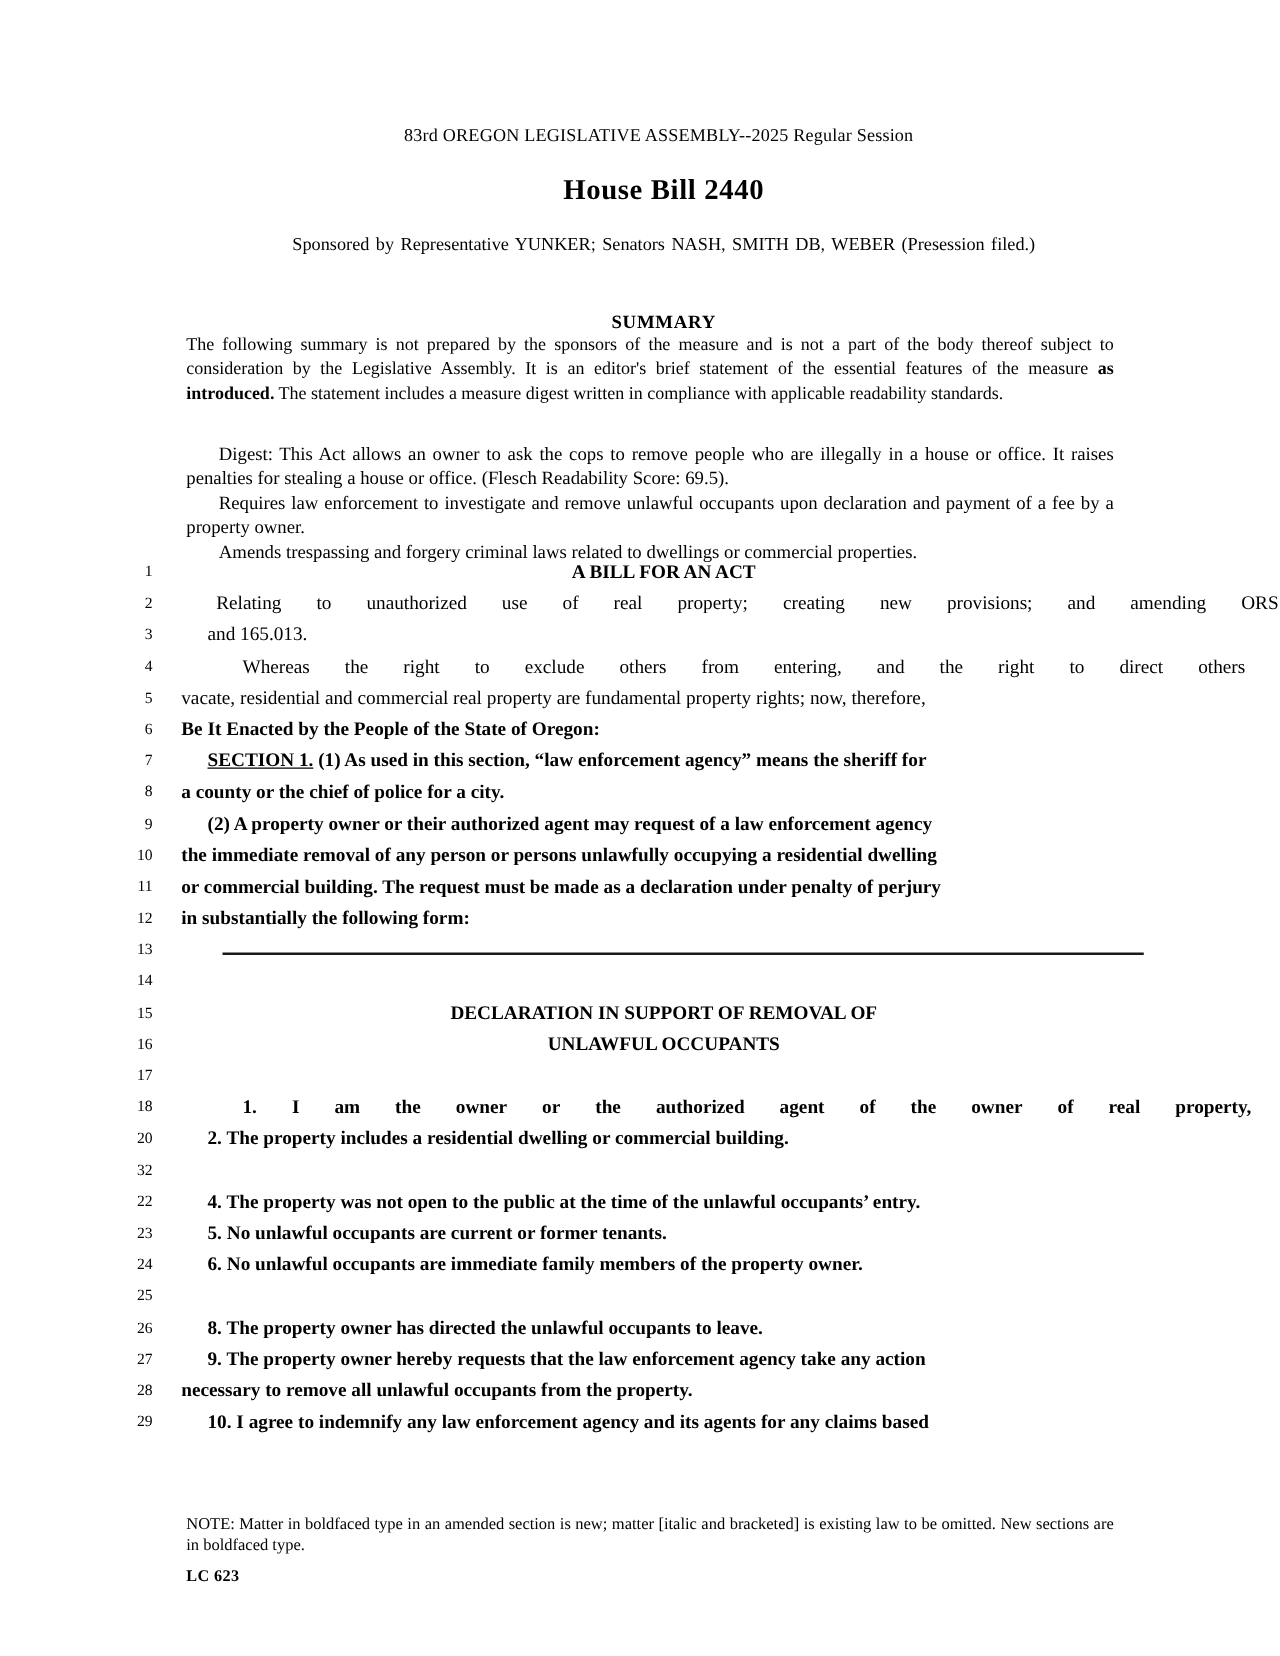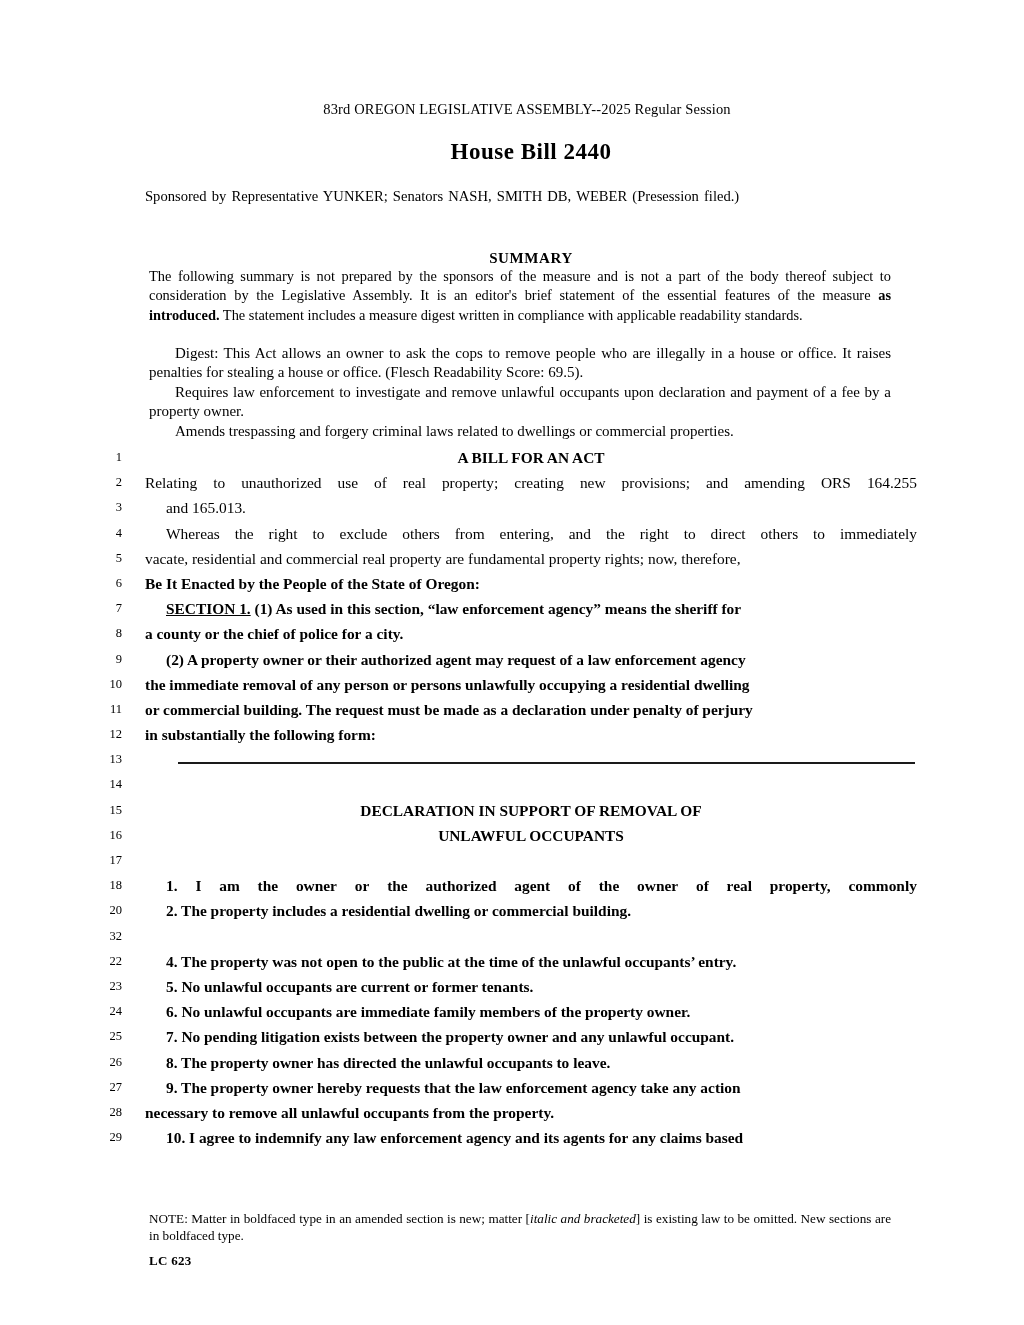--- a/index.html
+++ b/index.html
@@ -44,20 +44,21 @@
     font-size: 23px;
     font-weight: bold;
     letter-spacing: 0.5px;
   }
 
   .sponsor-line {
     position: absolute;
     left: 145px;
     top: 188px;
     width: 772px;
+    text-align: center;
     font-size: 14.6px;
     word-spacing: 1.5px;
   }
 
   
   .summary-heading {
     position: absolute;
     left: 145px;
     top: 238px;
     width: 772px;
@@ -75,21 +76,21 @@
     width: 742px;
     font-size: 14.4px;
     line-height: 19.3px;
     text-align: justify;
     text-justify: inter-word;
   }
 
   .digest-block {
     position: absolute;
     left: 149px;
-    top: 344px;
+    top: 355px;
     width: 742px;
     font-size: 15px;
     line-height: 19.4px;
     text-align: justify;
     text-justify: inter-word;
   }
   .digest-block p {
     margin: 0;
     text-indent: 26px;
   }
@@ -120,21 +121,21 @@
     width: 772px;
     top: 0;
     font-size: 15.4px;
     line-height: 25.2px;
     white-space: nowrap;
   }
   .ltext.just {
     display: flex;
     justify-content: space-between;
   }
-  .ltext.just > span { white-space: pre; }
+  .ltext.just > span { white-space: pre; margin-left: 28px; }
   .ltext.ctr { text-align: center; }
   .ltext.bold { font-weight: bold; }
   .ltext.ind { left: 166px; width: 751px; }
 
   .u { text-decoration: underline; }
 
   .hrule {
     position: absolute;
     left: 178px;
     top: 15px;
@@ -156,21 +157,21 @@
     position: absolute;
     left: 149px;
     top: 1210px;
     width: 742px;
     font-size: 13.2px;
     line-height: 17.4px;
     text-align: justify;
     text-justify: inter-word;
   }
   .note-block .nb { font-weight: normal; margin-top: 27px; }
-  .note-block .it { font-style: italic; }
+  .note-block .it { }
 
   .lc-code {
     position: absolute;
     left: 149px;
     top: 1253px;
     font-size: 13px;
     font-weight: bold;
     letter-spacing: 0.3px;
   }
 </style>
@@ -355,21 +356,20 @@
       <span class="ltext bold ind">5. No unlawful occupants are current or former tenants.</span>
     </div>
 
     <div class="bline">
       <span class="lnum">24</span>
       <span class="ltext bold ind">6. No unlawful occupants are immediate family members of the property owner.</span>
     </div>
 
     <div class="bline">
       <span class="lnum">25</span>
-      <span class="ltext bold ind">7. No pending litigation exists between the property owner and any unlawful occupant.</span>
     </div>
 
     <div class="bline">
       <span class="lnum">26</span>
       <span class="ltext bold ind">8. The property owner has directed the unlawful occupants to leave.</span>
     </div>
 
     <div class="bline">
       <span class="lnum">27</span>
       <span class="ltext bold ind">9. The property owner hereby requests that the law enforcement agency take any action</span>

